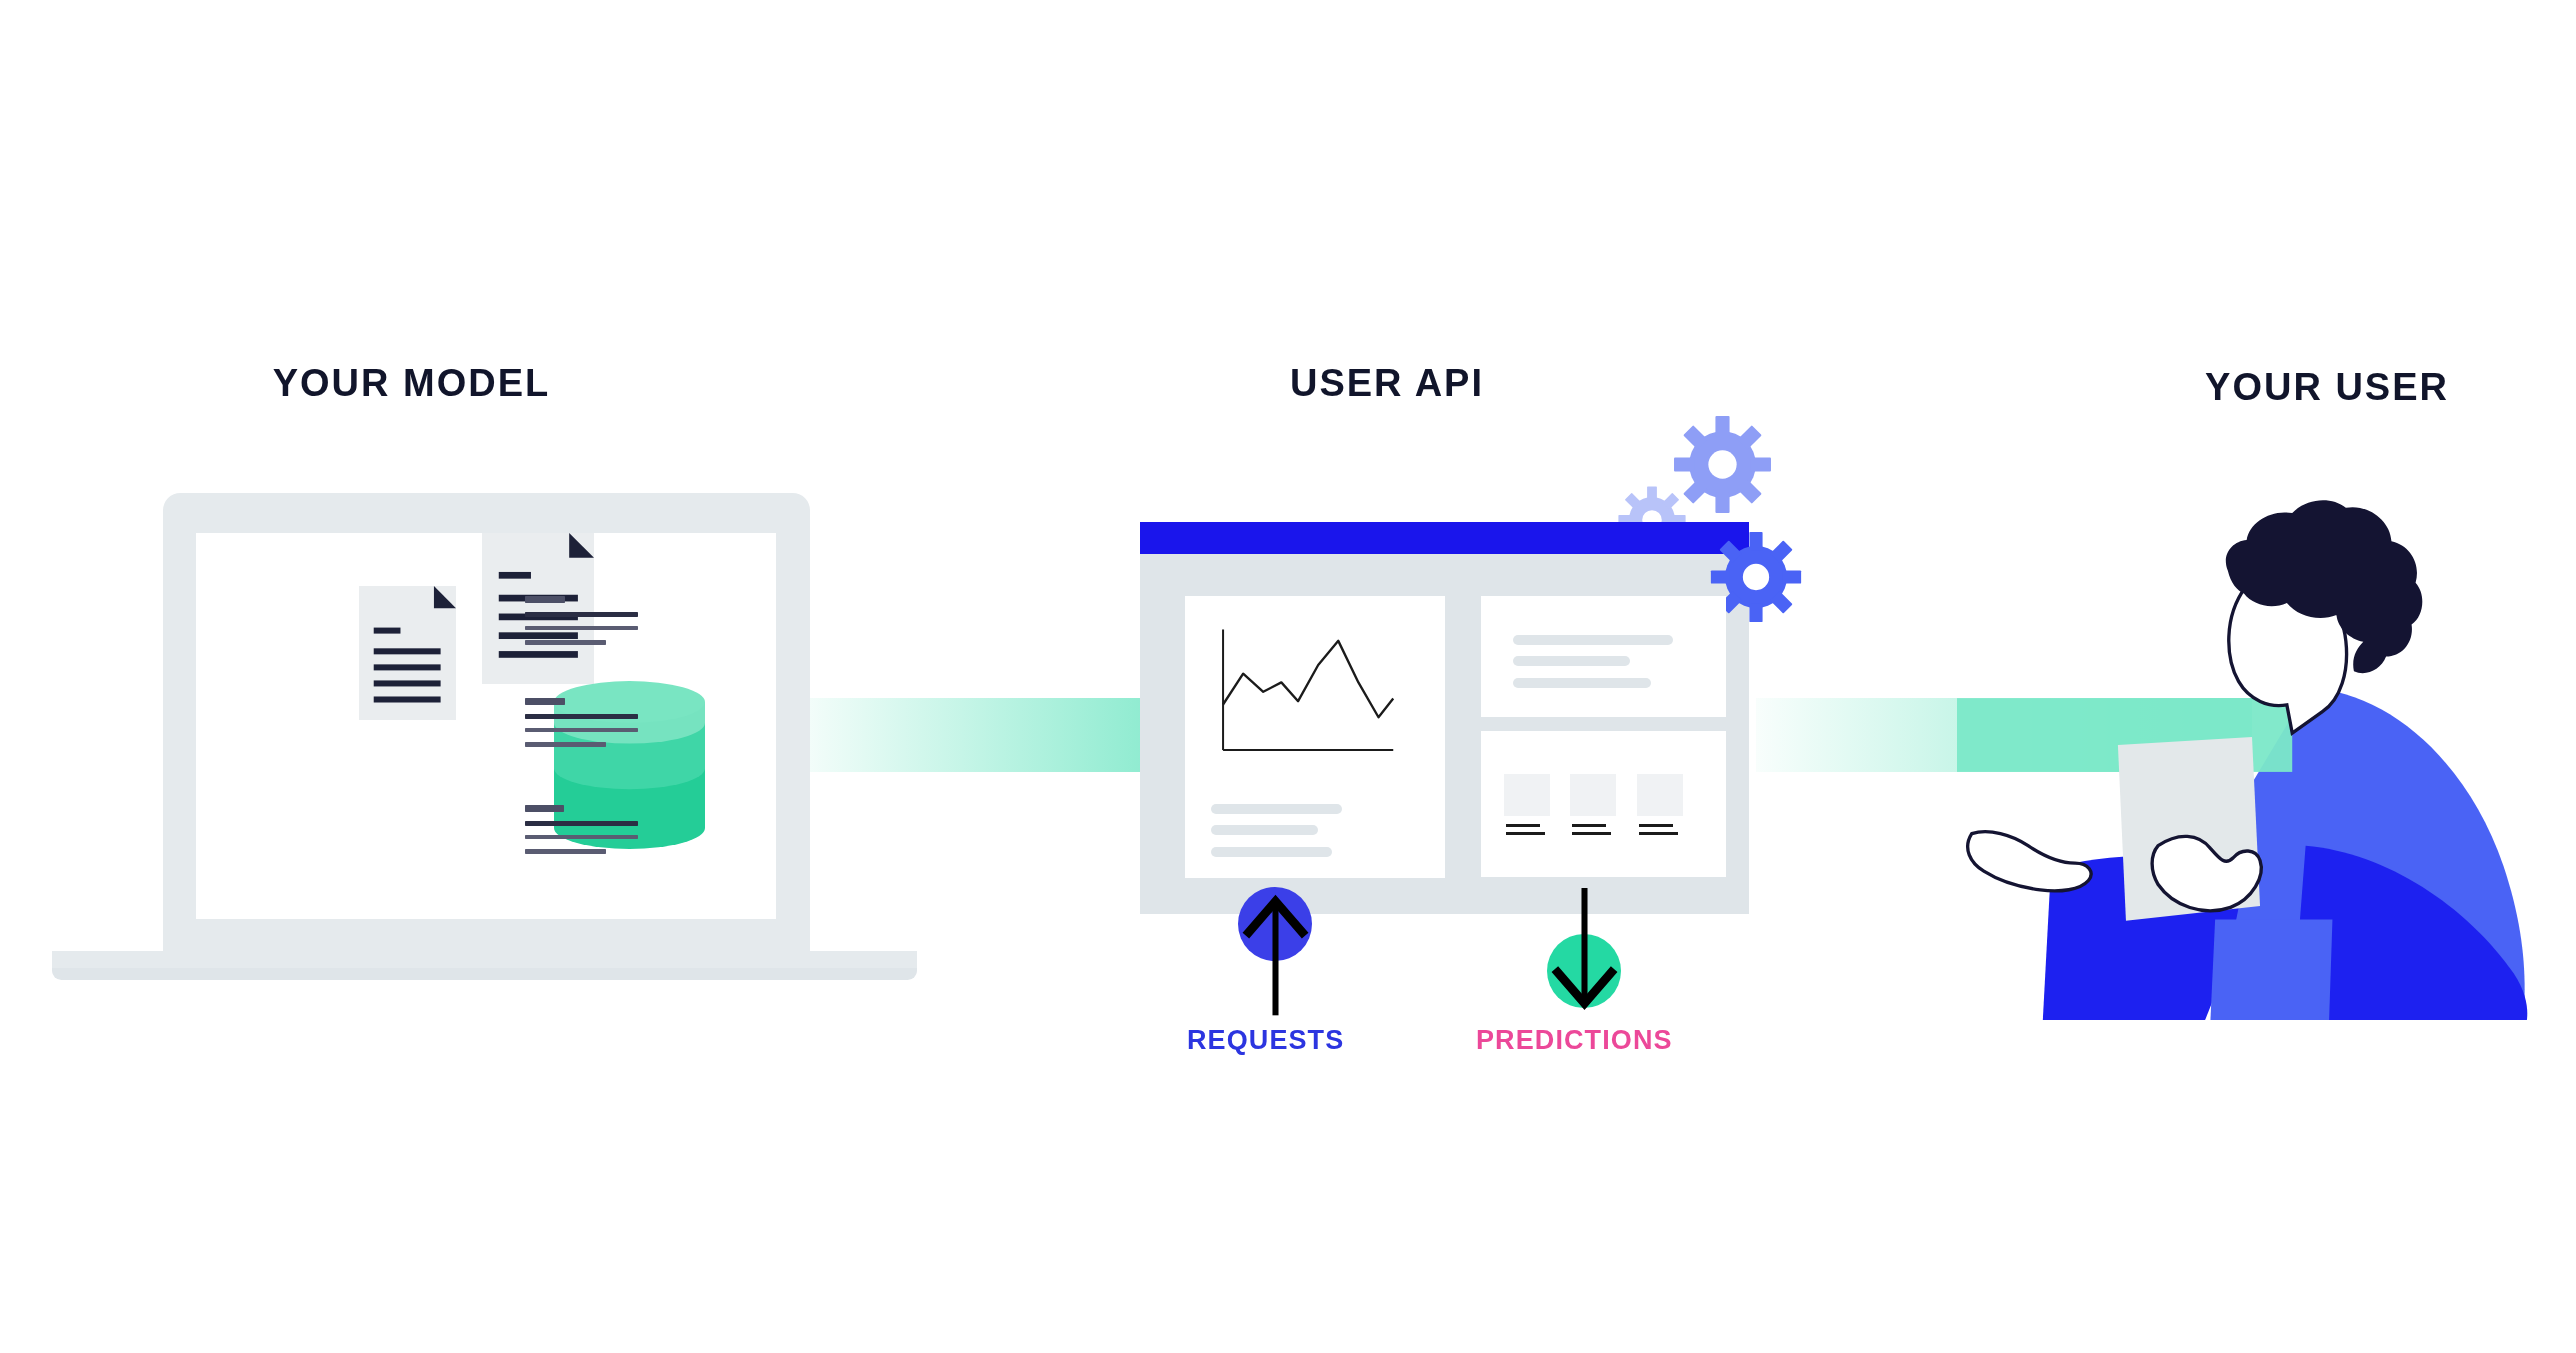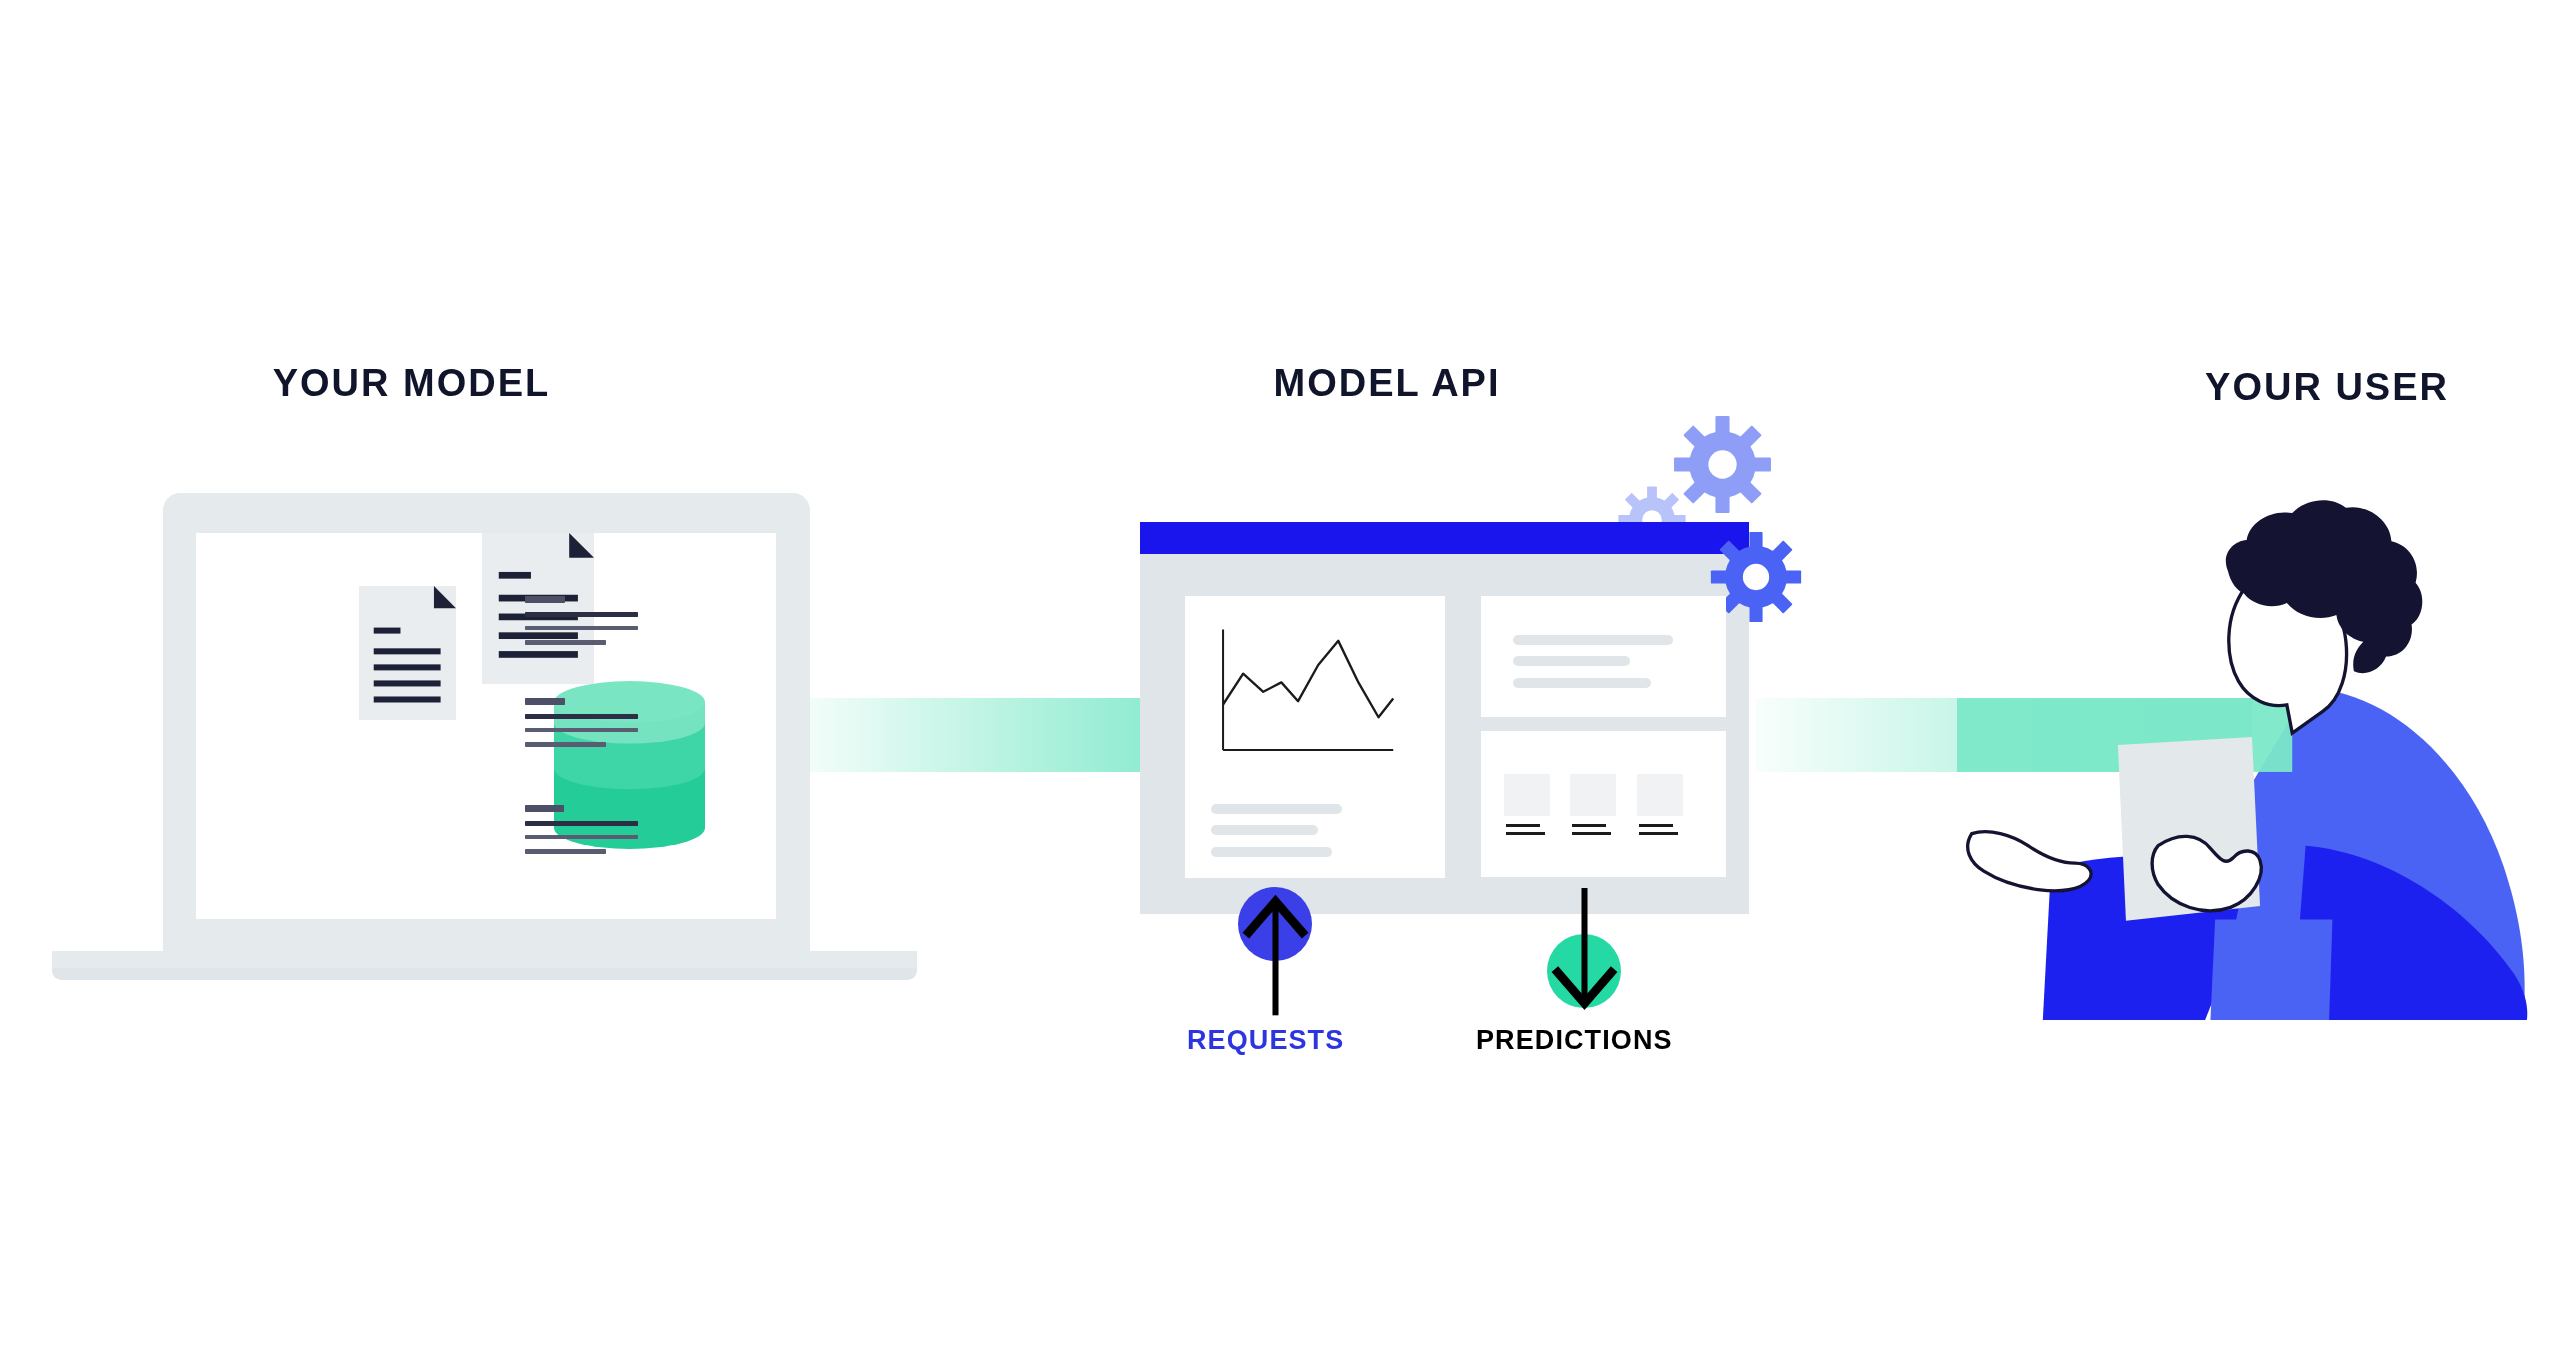--- a/index.html
+++ b/index.html
@@ -88,32 +88,32 @@
   .gear{position:absolute;}
 
   
   .arrowcircle{position:absolute;border-radius:50%;}
   #req-circle{left:1226px;top:887px;width:74px;height:74px;background:#3b3fe8;}
   #pred-circle{left:1535px;top:934px;width:74px;height:74px;background:#24d9a3;}
   .arrow-label{
     position:absolute;font-weight:700;font-size:27px;letter-spacing:1.1px;white-space:nowrap;
   }
   #label-requests{left:1175px;top:1025px;color:#2c35e0;}
-  #label-predictions{left:1464px;top:1025px;color:#000000;}
+  #label-predictions{left:1464px;top:1025px;color:#ec4899;}
 </style>
 </head>
 <body>
 
 <div class="stage">
 
   <div class="band abs" id="band-1"></div>
   <div class="band abs" id="band-2"></div>
 
   <div class="caption" id="cap-model">YOUR MODEL</div>
-  <div class="caption" id="cap-api">MODEL API</div>
+  <div class="caption" id="cap-api">USER API</div>
   <div class="caption" id="cap-user">YOUR USER</div>
 
   <div class="abs" id="laptop-shell"></div>
   <div class="abs" id="laptop-screen"></div>
   <div class="abs" id="laptop-base"></div>
   <div class="abs" id="laptop-base-lip"></div>
 
   <div class="doc" id="doc-back">
     <svg width="97" height="134" viewBox="0 0 145 200" style="position:absolute;left:0;top:0;">
       <path d="M0 0 H112 L145 33 V200 H0 Z" fill="#eaedef"></path>

